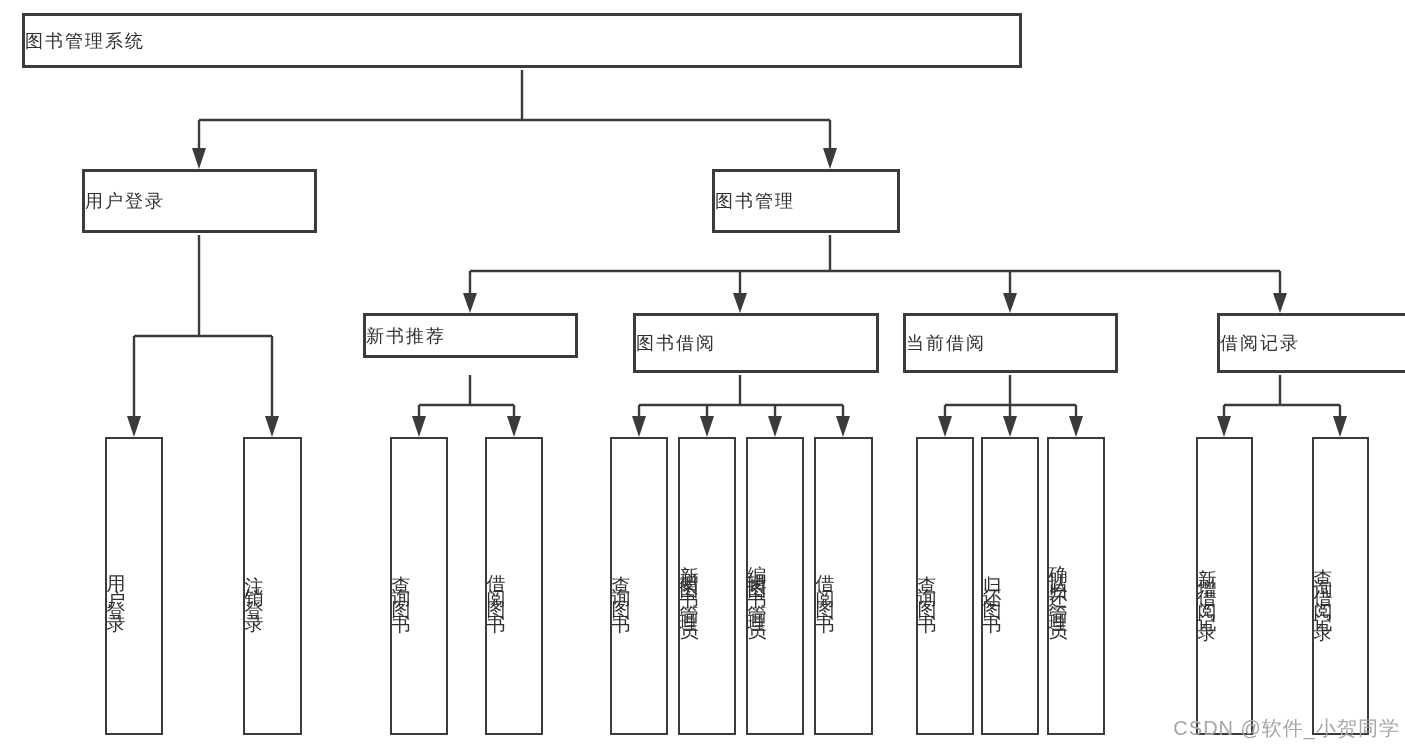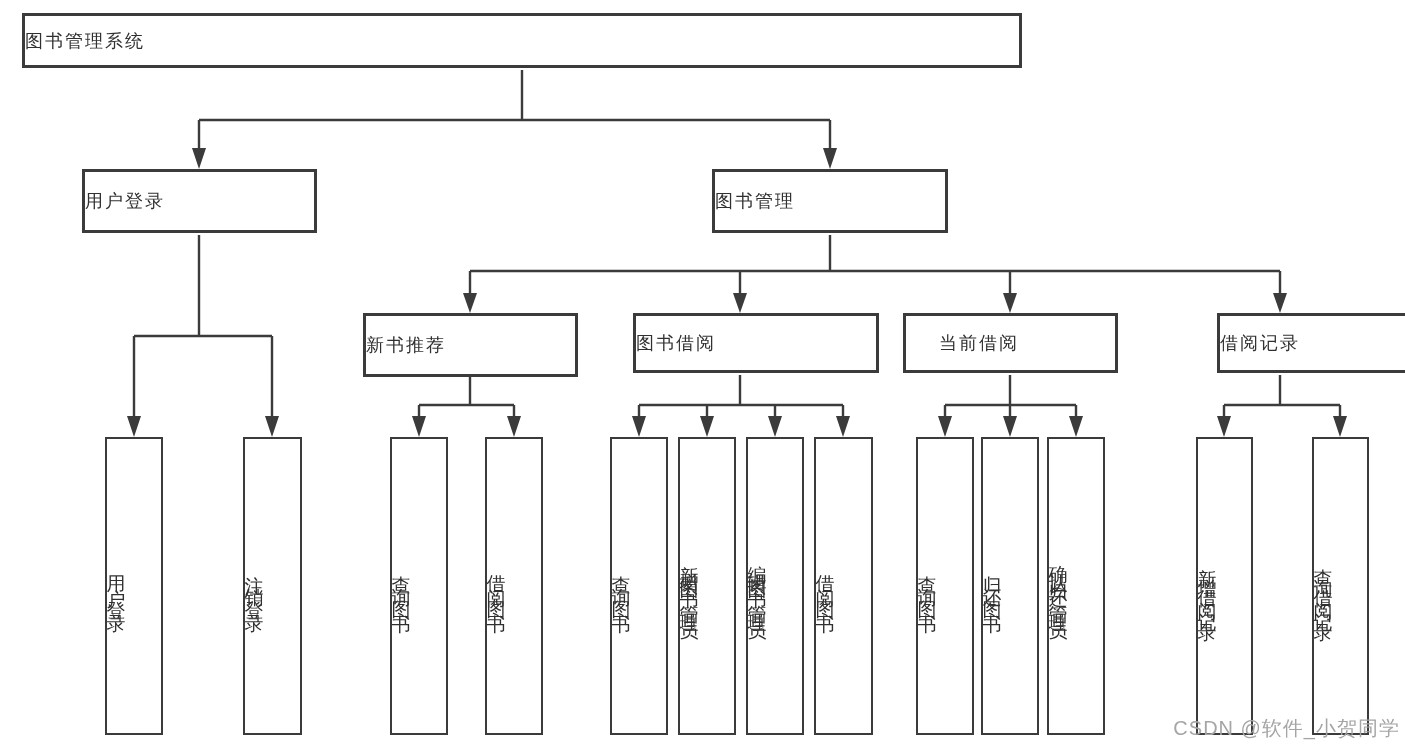--- a/index.html
+++ b/index.html
@@ -109,31 +109,31 @@
     </g>
   </svg>
 
   <div class="box h" style="left:22px; top:13px; width:1000px; height:55px;">
     <span>图书管理系统</span>
   </div>
 
   <div class="box h" style="left:82px; top:169px; width:235px; height:64px;">
     <span>用户登录</span>
   </div>
-  <div class="box h" style="left:712px; top:169px; width:236px; height:64px;">
+  <div class="box h" style="left:712px; top:169px; width:188px; height:64px;">
     <span>图书管理</span>
   </div>
 
-  <div class="box h" style="left:363px; top:313px; width:215px; height:64px;">
+  <div class="box h" style="left:363px; top:313px; width:215px; height:45px;">
     <span>新书推荐</span>
   </div>
   <div class="box h" style="left:633px; top:313px; width:246px; height:60px;">
     <span>图书借阅</span>
   </div>
-  <div class="box h" style="left:903px; top:313px; width:215px; height:60px;padding-left:33px;">
+  <div class="box h" style="left:903px; top:313px; width:215px; height:60px;">
     <span>当前借阅</span>
   </div>
   <div class="box h" style="left:1173px; top:313px; width:215px; height:60px;margin-left:44px;">
     <span>借阅记录</span>
   </div>
 
   <div class="box v" style="left:105px; top:437px; width:58px; height:298px;">
     <span>用户登录</span>
   </div>
   <div class="box v" style="left:243px; top:437px; width:59px; height:298px;">

